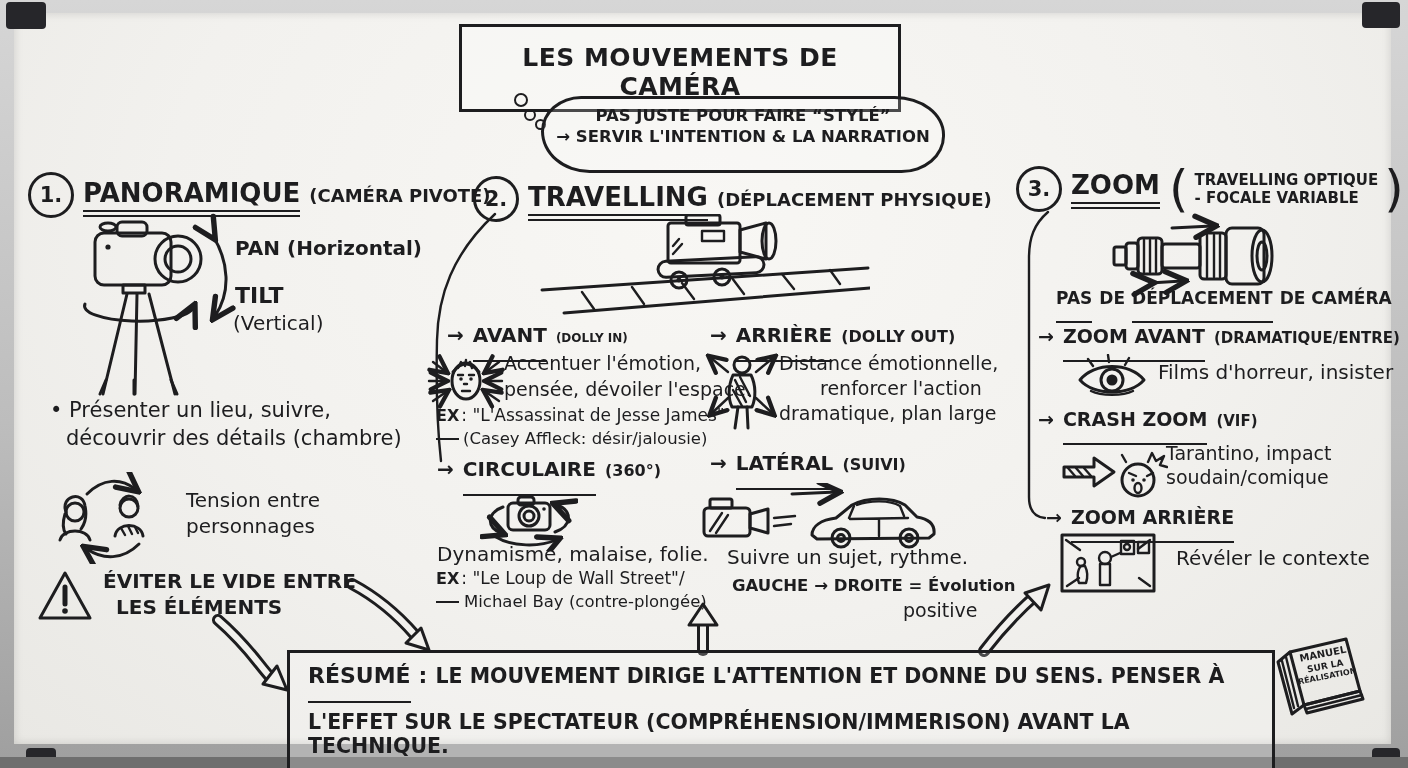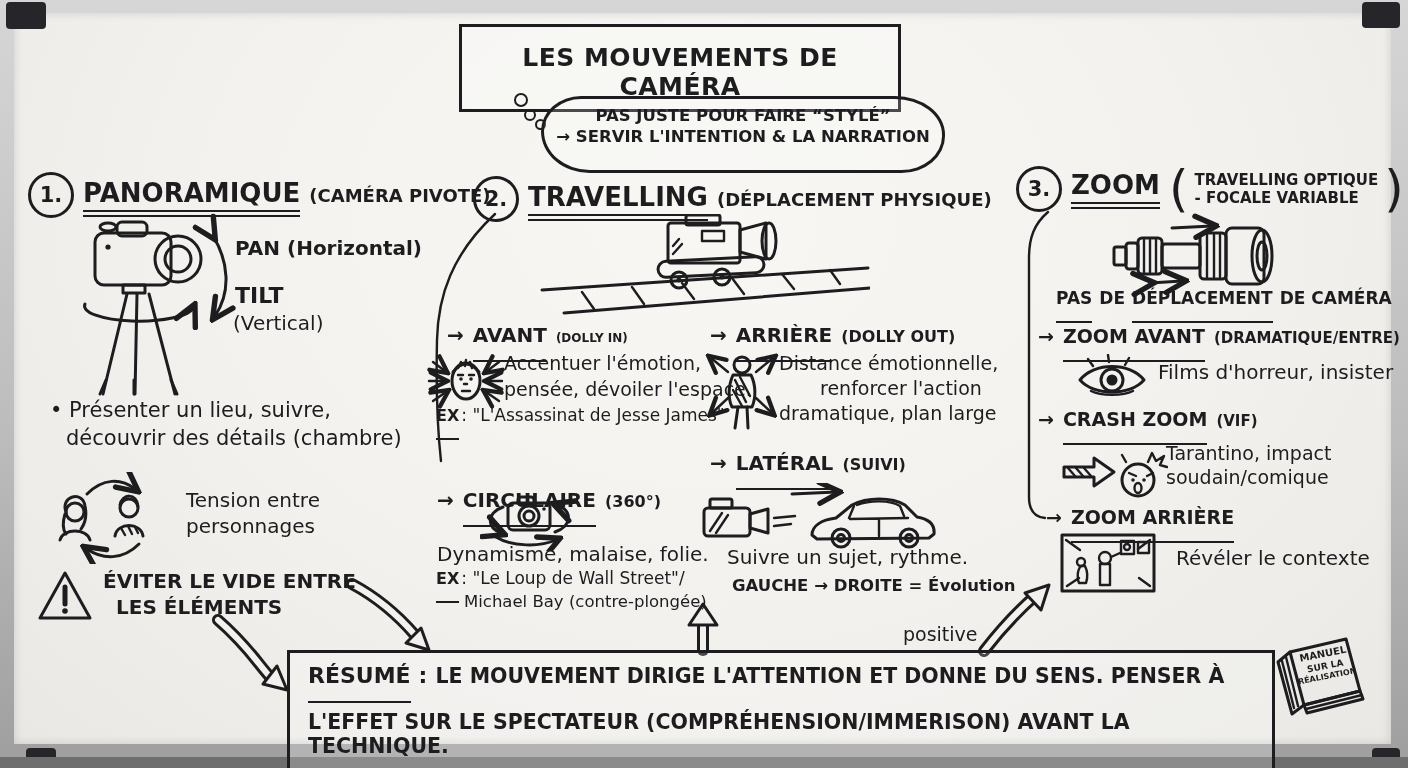--- a/index.html
+++ b/index.html
@@ -201,20 +201,21 @@
       <path class="ln2" d="M77,31 L63,31" marker-end="url(#ah)"></path>
       <path class="ln2" d="M74,51 L61,42" marker-end="url(#ah)"></path>
     </svg>
   </div>
   <div class="t" style="left:504px;top:378px;font-size:19px;">pensée, dévoiler l'espace.</div>
   <div class="t" style="left:504px;top:352px;font-size:19px;">Accentuer l'émotion,</div>
   <div class="t row" style="left:436px;top:405px;gap:2px;">
     <span class="b u1" style="font-size:16px;">EX</span>
     <span style="font-size:17px;">: "L'Assassinat de Jesse James"</span>
   </div>
+  <div class="t" style="left:463px;top:429px;font-size:16.5px;">(Casey Affleck: désir/jalousie)</div>
 
   <div class="t row" style="left:710px;top:323px;">
     <span class="b" style="font-size:20px;">→</span>
     <span class="b u1" style="font-size:20px;">ARRIÈRE</span>
     <span class="b" style="font-size:16px;">(DOLLY OUT)</span>
   </div>
   <div class="icon" style="left:702px;top:350px;">
     <svg width="80" height="82" viewBox="0 0 80 82">
       <circle class="ln" cx="40" cy="15" r="8"></circle>
       <path class="ln" d="M31,25 C26,36 26,49 30,57 L50,57 C54,48 54,35 49,25 Z"></path>
@@ -225,21 +226,21 @@
       <path class="ln2" d="M26,48 L10,63" marker-end="url(#ah)"></path>
       <path class="ln2" d="M54,48 L70,63" marker-end="url(#ah)"></path>
     </svg>
   </div>
   <div class="t" style="left:779px;top:352px;font-size:19px;">Distance émotionnelle,</div>
   <div class="t" style="left:820px;top:377px;font-size:19px;">renforcer l'action</div>
   <div class="t" style="left:779px;top:402px;font-size:19px;">dramatique, plan large</div>
 
   <div class="t row" style="left:437px;top:457px;">
     <span class="b" style="font-size:20px;">→</span>
-    <span class="b u1" style="font-size:20px;margin-top:31px;">CIRCULAIRE</span>
+    <span class="b u1" style="font-size:20px;">CIRCULAIRE</span>
     <span class="b" style="font-size:16px;">(360°)</span>
   </div>
   <div class="icon" style="left:480px;top:487px;">
     <svg width="98" height="64" viewBox="0 0 98 64">
       <rect class="ln" x="38" y="10" width="16" height="8" rx="3"></rect>
       <rect class="ln" x="28" y="16" width="42" height="27" rx="5"></rect>
       <circle class="ln" cx="49" cy="29" r="10"></circle>
         <circle class="ln" cx="49" cy="29" r="5"></circle>
       <circle cx="64" cy="22" r="1.8" fill="#1d1d1f"></circle>
       <path class="ln" d="M23,20 C7,26 6,40 21,46" marker-end="url(#ah)"></path>
@@ -270,21 +271,21 @@
       <path class="ln" d="M112,52 C112,43 121,37 136,35 L152,22 C167,14 192,14 205,22 L217,34 C229,36 235,42 234,51 L229,55 L117,56 Z"></path>
       <path class="ln2" d="M154,23 L149,35 M157,22 C170,17 190,17 200,23 L204,33 M150,36 L208,35 M179,36 L179,53"></path>
       <circle class="ln" cx="141" cy="55" r="9"></circle>
         <circle class="ln" cx="141" cy="55" r="3.5"></circle>
       <circle class="ln" cx="209" cy="55" r="9"></circle>
         <circle class="ln" cx="209" cy="55" r="3.5"></circle>
     </svg>
   </div>
   <div class="t" style="left:727px;top:545px;font-size:20px;">Suivre un sujet, rythme.</div>
   <div class="t b" style="left:732px;top:576px;font-size:16.5px;">GAUCHE → DROITE = Évolution</div>
-  <div class="t" style="left:903px;top:599px;font-size:19px;margin-top:24px;">positive</div>
+  <div class="t" style="left:903px;top:599px;font-size:19px;">positive</div>
 
   <div class="t row" style="left:1016px;top:166px;align-items:center;">
     <span class="num">3.</span>
     <span class="b u2" style="font-size:26px;">ZOOM</span>
     <span class="parens">
       <span class="bigpar">(</span>
       <span style="display:inline-block;">
         <span class="b" style="font-size:15px;display:block;">TRAVELLING OPTIQUE</span>
         <span class="b" style="font-size:15px;display:block;">- FOCALE VARIABLE</span>
       </span>

